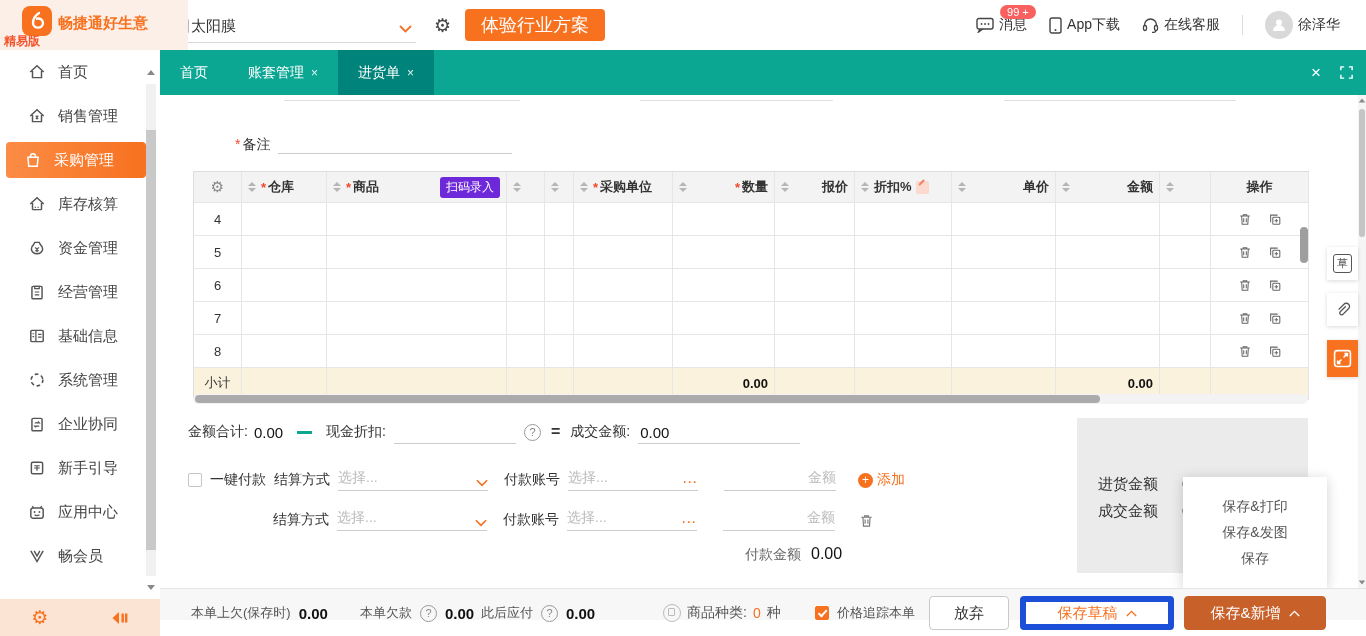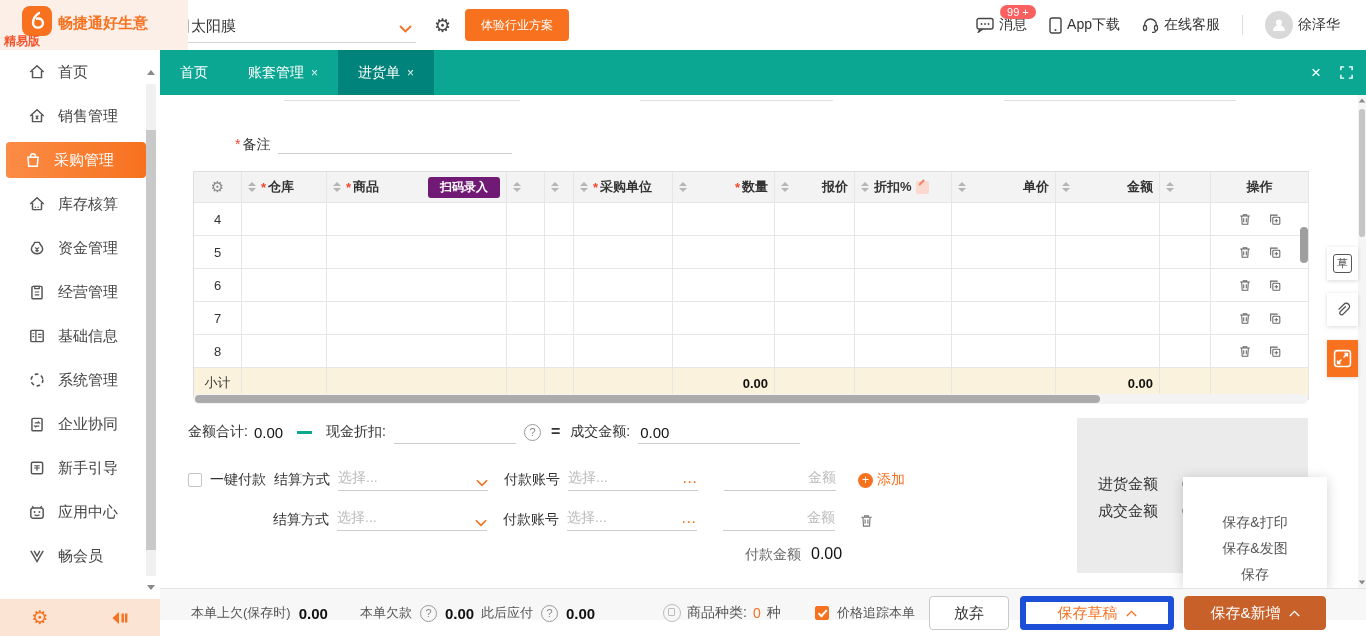--- a/index.html
+++ b/index.html
@@ -12,21 +12,21 @@
     display:flex;align-items:center;justify-content:center}
   .brand-name{position:absolute;left:58px;top:14px;color:#F7711F;font-weight:bold;font-size:15px;white-space:nowrap}
   .brand-edition{position:absolute;left:4px;top:33px;color:#F5532C;font-size:12px;font-weight:bold}
   .top-header{position:absolute;left:160px;top:0;width:1206px;height:50px;background:#fff;display:flex;align-items:center}
   .acct-select{display:flex;align-items:flex-end;margin-left:16px;width:240px;height:34px;
     border-bottom:1px solid #d8d8d8;position:relative;cursor:pointer}
   .acct-select .val{padding-bottom:6px;font-size:15px;color:#333}
   .acct-select .chev{position:absolute;right:4px;bottom:9px}
   .hdr-gear{margin-left:18px;font-size:19px;color:#444;cursor:pointer}
   .exp-btn{margin-left:14px;background:#F7711F;color:#fff;border:none;border-radius:4px;
-    height:32px;padding:0 16px;font-size:12px;cursor:pointer}
+    height:32px;padding:0 16px;font-size:18px;cursor:pointer}
   .hdr-right{margin-left:auto;display:flex;align-items:center;gap:22px;padding-right:26px}
   .hdr-item{display:flex;align-items:center;gap:5px;color:#333;font-size:14px;cursor:pointer;position:relative}
   .badge{position:absolute;top:-11px;left:24px;background:#FB6060;color:#fff;font-size:11px;
     padding:1px 7px;border-radius:9px;white-space:nowrap}
   .hdr-divider{width:1px;height:20px;background:#ddd}
   .avatar{width:28px;height:28px;border-radius:50%;background:#d9d9d9;display:flex;align-items:center;justify-content:center}
 
   
   .sidebar{position:absolute;left:0;top:50px;width:160px;height:549px;background:#fff;z-index:20}
   .side-item{position:relative;height:44px;display:flex;align-items:center;padding-left:28px;gap:12px;
@@ -71,22 +71,22 @@
   .tsub{height:30px;background:#FBF2DD;border-bottom:1px solid #e0d8c4}
   .tc{display:flex;align-items:center;border-right:1px solid #e6e6e6;padding:0 6px;box-sizing:border-box;overflow:hidden}
   .c0{width:48px;justify-content:center}.c1{width:85px}.c2{width:180px}.c3{width:38px}.c4{width:29px}
   .c5{width:99px}.c6{width:102px}.c7{width:80px}.c8{width:97px}.c9{width:104px}.c10{width:104px}
   .c11{width:51px}.c12{width:98px;justify-content:center}
   .tc.num{justify-content:flex-end}
   .sort{display:inline-flex;flex-direction:column;gap:2px;margin-right:5px;flex:none}
   .sort i{display:block;width:0;height:0;border-left:4px solid transparent;border-right:4px solid transparent}
   .sort .u{border-bottom:4px solid #b5b5b5}
   .sort .d{border-top:4px solid #b5b5b5}
-  .scan-badge{margin-left:auto;background:#701a75;color:#fff;font-size:12px;font-weight:bold;
-    padding:2px 12px;border-radius:3px;cursor:pointer;white-space:nowrap}
+  .scan-badge{margin-left:auto;background:#6d28d9;color:#fff;font-size:12px;font-weight:normal;
+    padding:2px 6px;border-radius:3px;cursor:pointer;white-space:nowrap}
   .disc-edit{margin-left:4px;width:13px;height:13px;background:#FBD9CE;border-radius:2px;position:relative}
   .disc-edit::after{content:"";position:absolute;left:3px;top:3px;width:7px;height:1.6px;background:#F08060;transform:rotate(-45deg);transform-origin:left}
   .op-ics{display:flex;gap:16px;align-items:center}
   .op-ics svg{cursor:pointer}
   .tvthumb{position:absolute;left:1140px;top:132px;width:8px;height:36px;background:#9e9e9e;border-radius:4px}
   .hscroll{position:absolute;left:33px;top:299px;width:1115px;height:10px;background:#f3f3f3;border-radius:5px}
   .hscroll .thumb{position:absolute;left:2px;top:1px;width:905px;height:8px;background:#ababab;border-radius:4px;cursor:pointer}
 
   
   .summary{position:absolute;left:28px;top:324px;display:flex;align-items:center;height:26px}
@@ -119,21 +119,21 @@
     align-items:center;justify-content:center;font-size:12px;line-height:1}
   .pay-total{position:absolute;left:585px;top:450px;display:flex;align-items:baseline;gap:10px}
   .pay-total .lbl{color:#666}
   .pay-total .val{font-size:16px;color:#111}
 
   
   .gray-panel{position:absolute;left:917px;top:323px;width:231px;height:155px;background:#EBEBEB}
   .gp-row{position:absolute;left:21px;display:flex;gap:24px;color:#333;font-size:15px}
   .gp-row .v{color:#111}
   .popup{position:absolute;left:1023px;top:382px;width:144px;height:111px;background:#fff;
-    box-shadow:0 2px 12px rgba(0,0,0,.18);z-index:8;display:flex;flex-direction:column;justify-content:flex-end}
+    box-shadow:0 2px 12px rgba(0,0,0,.18);z-index:8;display:flex;flex-direction:column;justify-content:center}
   .popup .it{text-align:center;color:#555;font-size:14px;cursor:pointer;padding:4px 0}
 
   
   .float-btn{position:absolute;left:1167px;width:31px;height:33px;background:#fff;
     box-shadow:0 1px 4px rgba(0,0,0,.15);display:flex;align-items:center;justify-content:center;cursor:pointer;z-index:9}
   .float-btn.orange{background:#F7711F}
   .draft-glyph{width:17px;height:17px;border:1.4px solid #555;border-radius:3px;font-size:11px;color:#555;
     display:flex;align-items:center;justify-content:center}
 
   

